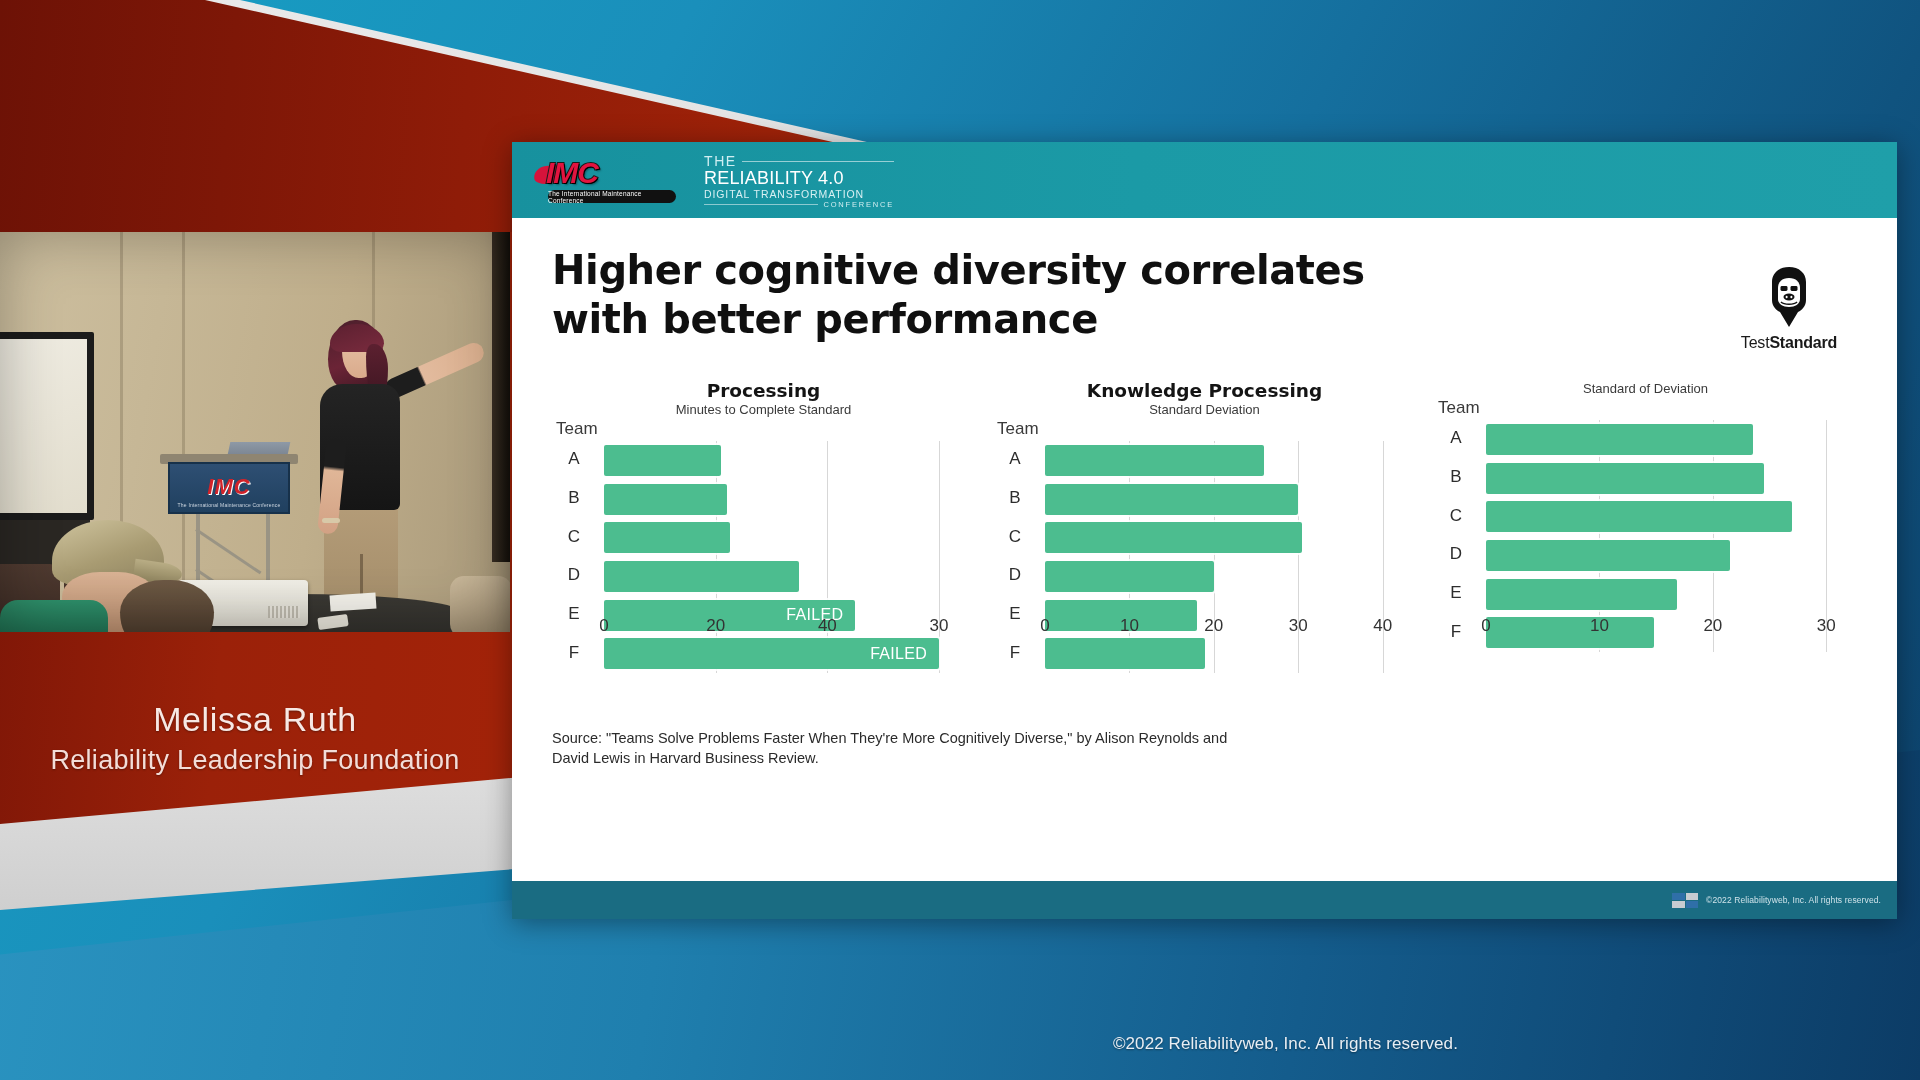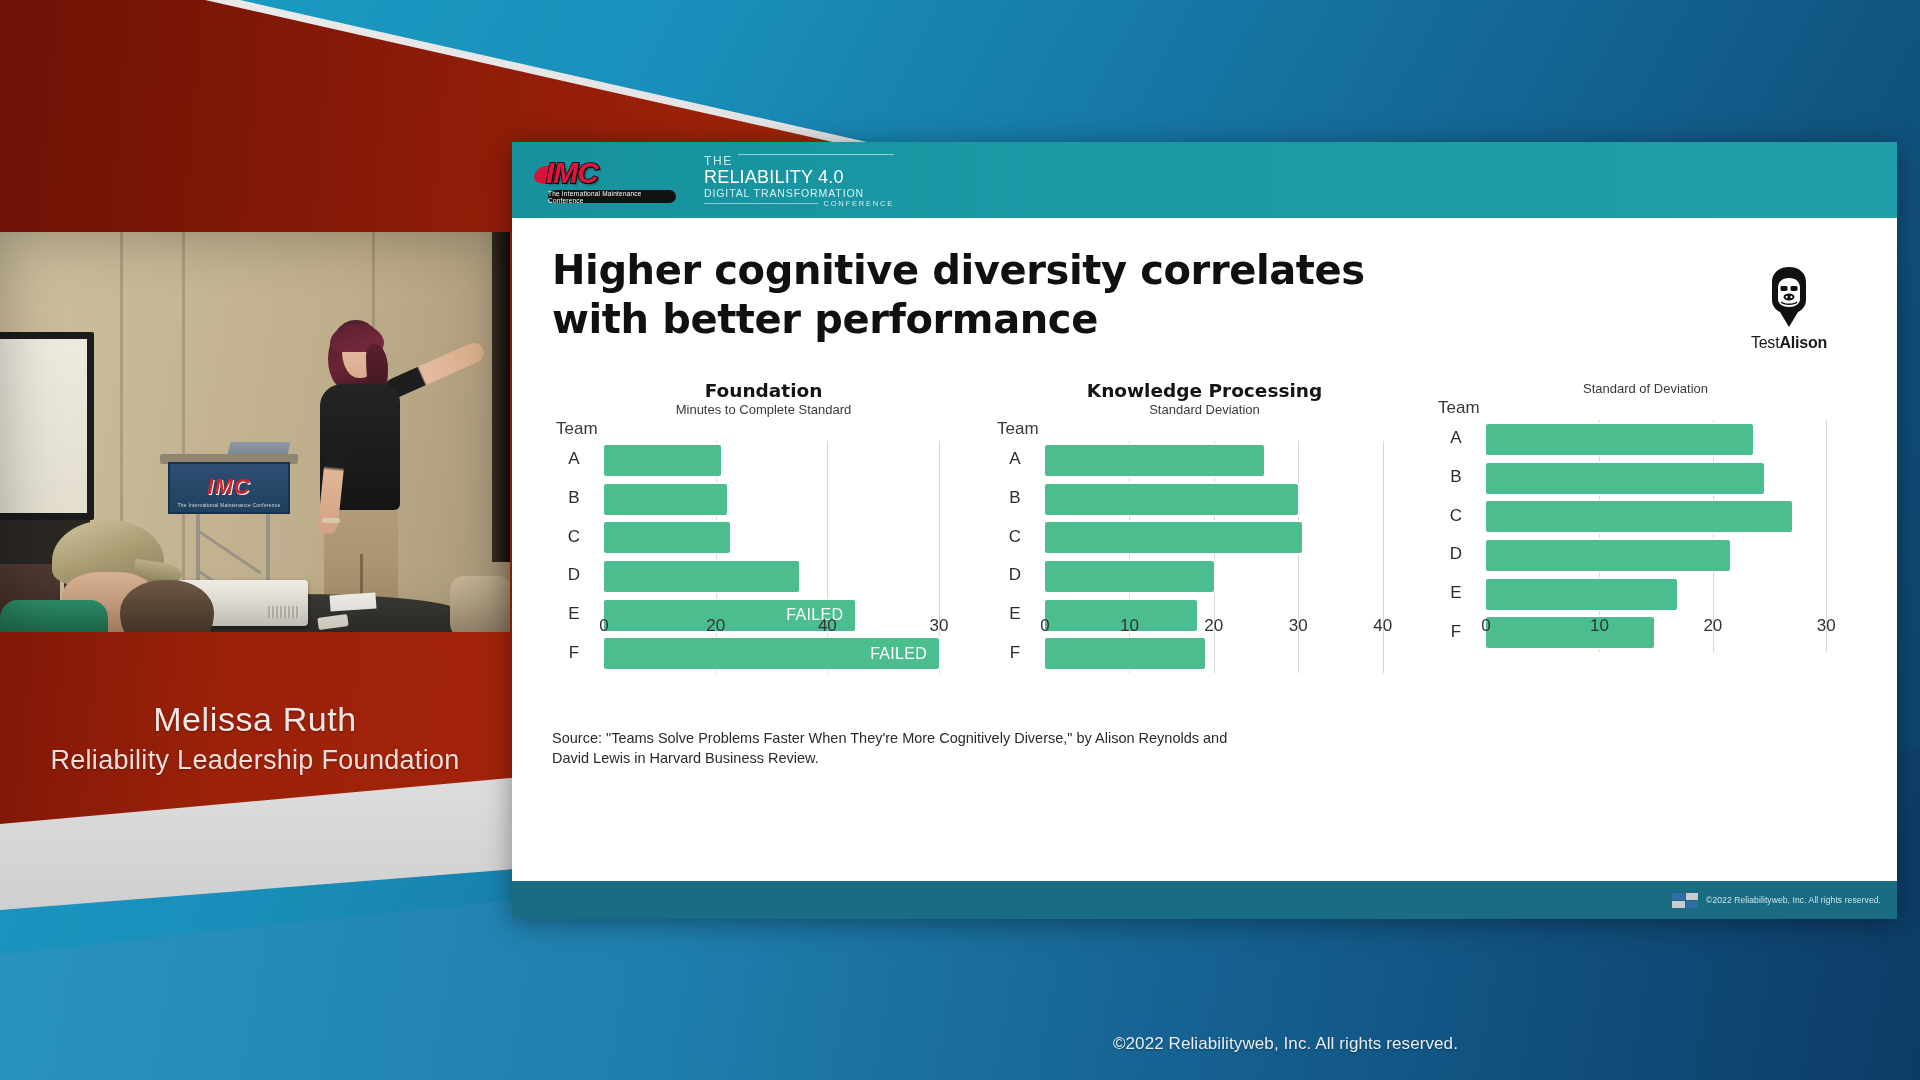--- a/index.html
+++ b/index.html
@@ -251,21 +251,21 @@
     paint-order: stroke fill;
     text-shadow: 1px 1px 0 #000, 2px 2px 2px rgba(0,0,0,.35);
   }
   .imc-sub {
     position: absolute; left: 16px; top: 36px; width: 128px; height: 13px;
     background: #111; border-radius: 7px;
     color: #fff; font-size: 6.5px; letter-spacing: .2px;
     display: flex; align-items: center; justify-content: center;
   }
   .rel-block { position: relative; width: 190px; color: #fff; padding-top: 2px; }
-  .rel-the { font-size: 12px; letter-spacing: 1.6px; color: #cfeef2; display: flex; align-items: flex-start; gap: 5px;}
+  .rel-the { font-size: 14px; letter-spacing: 1.6px; color: #cfeef2; display: flex; align-items: center; gap: 5px;}
   .rel-the::after { content:""; flex:1; height:1px; background: rgba(255,255,255,.55); }
   .rel-main { font-size: 18px; font-weight: 400; letter-spacing: .2px; line-height: 1.05; }
   .rel-sub { font-size: 10.5px; letter-spacing: .9px; color: #d8f0f3; }
   .rel-conf { font-size: 7.5px; letter-spacing: 1.8px; color: #d2eef1; display:flex; align-items:center; gap:5px; justify-content:flex-end;}
   .rel-conf::before { content:""; flex:1; height:1px; background: rgba(255,255,255,.5); }
 
   .slide-body { position: relative; height: 663px; padding: 28px 40px 0 40px; }
   .slide-title {
     font-family: "DejaVu Sans", sans-serif;
     font-size: 40px; font-weight: 700; color: #101010;
@@ -448,26 +448,26 @@
             <path d="M23 1 C33 1 40 7 40 16 L40 34 C40 40 36 44 32 46 L23 61 L14 46 C10 44 6 40 6 34 L6 16 C6 7 13 1 23 1 Z" fill="#111"></path>
             <path d="M23 12 C30 12 34 16 34 22 L34 33 C34 38 29 41 23 41 C17 41 12 38 12 33 L12 22 C12 16 16 12 23 12 Z" fill="#fff"></path>
             <rect x="14.5" y="20" width="7" height="5" rx="1.4" fill="#111"></rect>
             <rect x="24.5" y="20" width="7" height="5" rx="1.4" fill="#111"></rect>
             <ellipse cx="23" cy="31" rx="5.5" ry="3.4" fill="#111"></ellipse>
             <ellipse cx="20.6" cy="31" rx="1" ry="1.3" fill="#fff"></ellipse>
             <ellipse cx="25.4" cy="31" rx="1" ry="1.3" fill="#fff"></ellipse>
             <path d="M15 36 C18 39 28 39 31 36" stroke="#111" stroke-width="1.6" fill="none"></path>
           </svg>
         </div>
-        <div class="tg-name"><span>Test</span><b>Alison</b></div>
+        <div class="tg-name"><span>Test</span><b>Standard</b></div>
       </div>
 
       <div class="charts" id="charts">
           <div class="chart">
-            <div class="chart-title">Foundation</div>
+            <div class="chart-title">Processing</div>
             <div class="chart-sub">Minutes to Complete Standard</div>
             <div class="chart-team-label">Team</div>
             <div class="plot">
               <div class="rowlabel" style="top: 8.33333px;">A</div>
               <div class="rowlabel" style="top: 47px;">B</div>
               <div class="rowlabel" style="top: 85.6667px;">C</div>
               <div class="rowlabel" style="top: 124.333px;">D</div>
               <div class="rowlabel" style="top: 163px;">E</div>
               <div class="rowlabel" style="top: 201.667px;">F</div>
               <div class="plot-inner">

